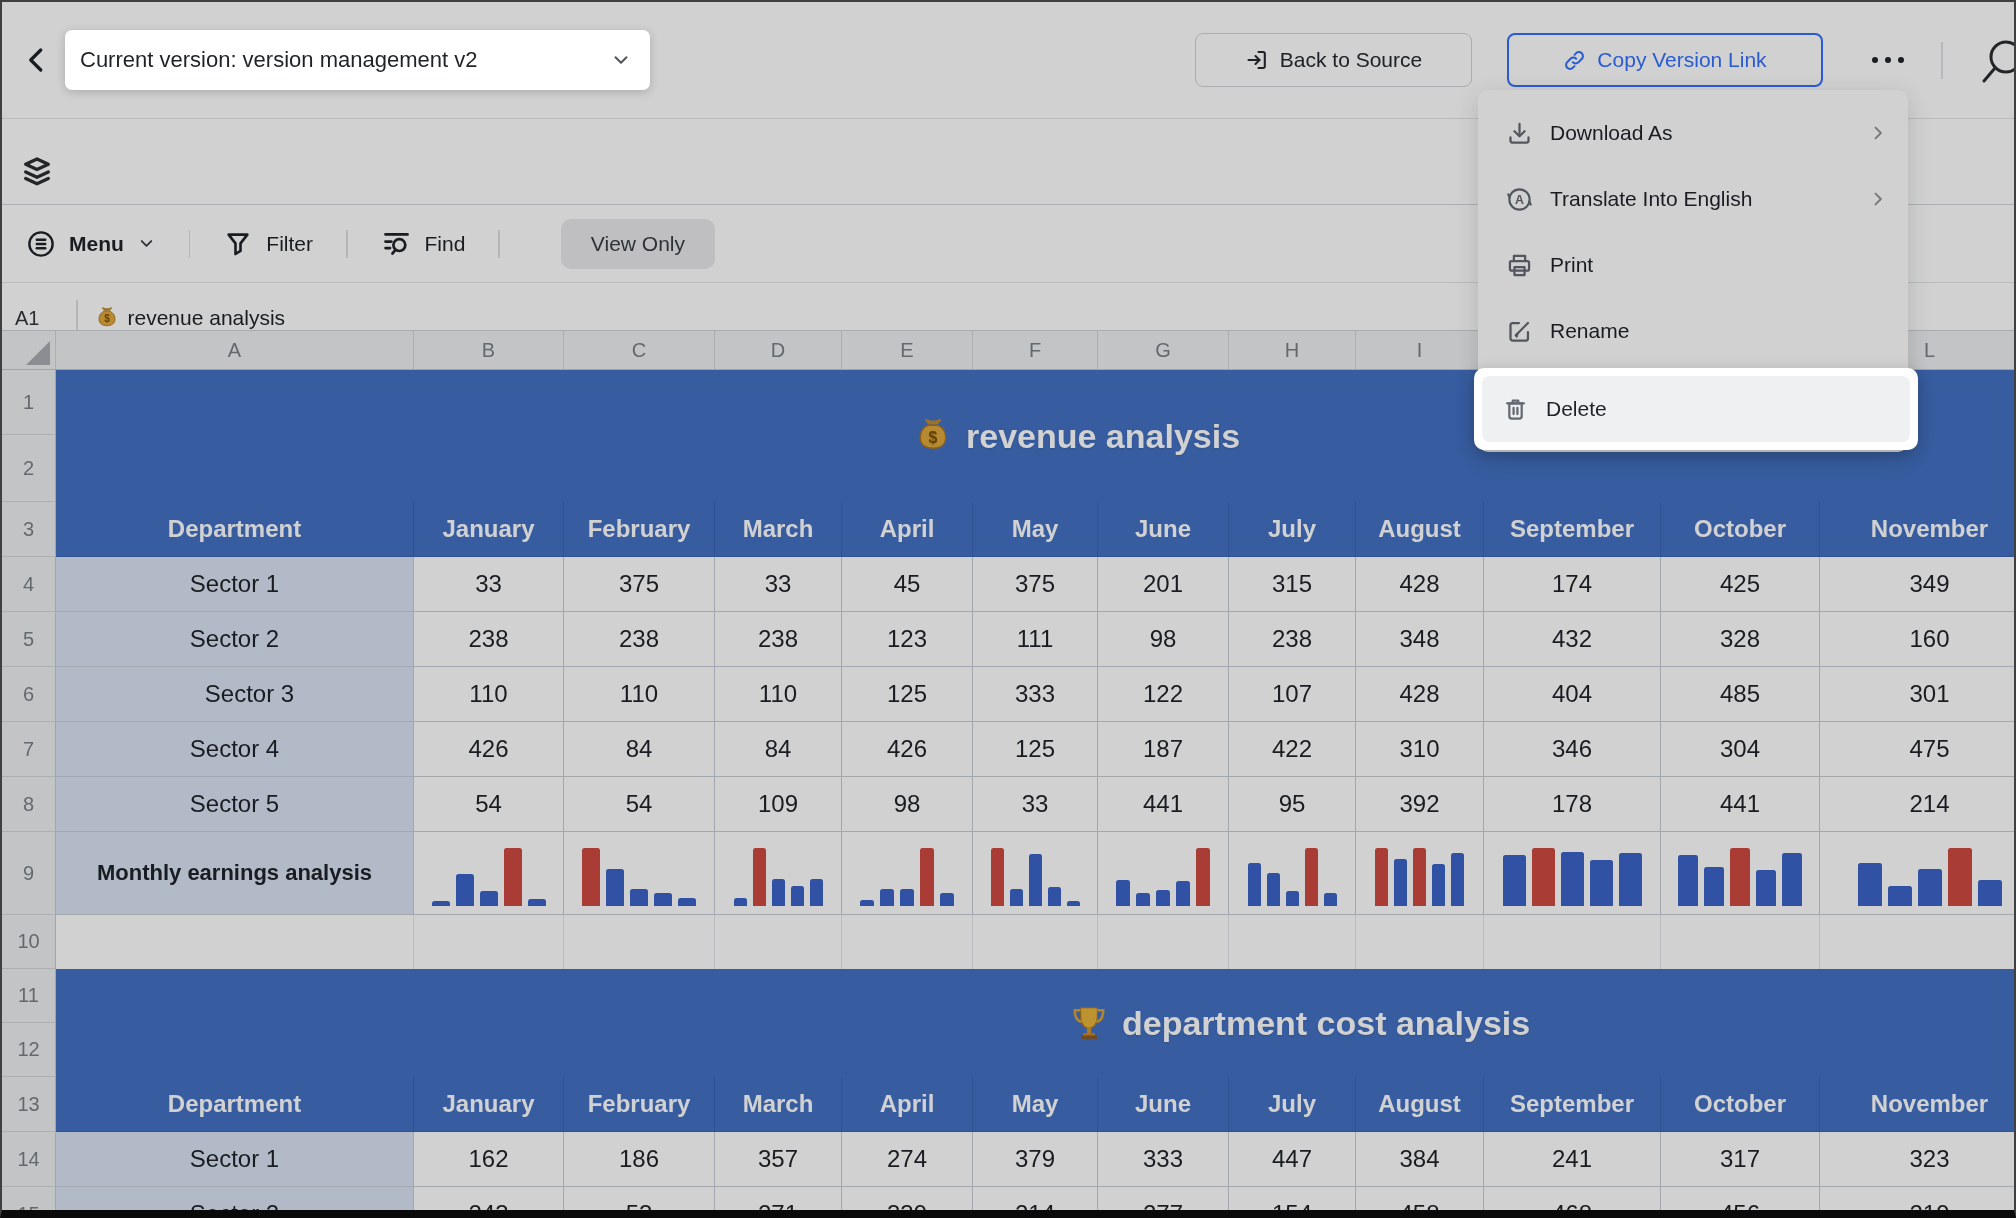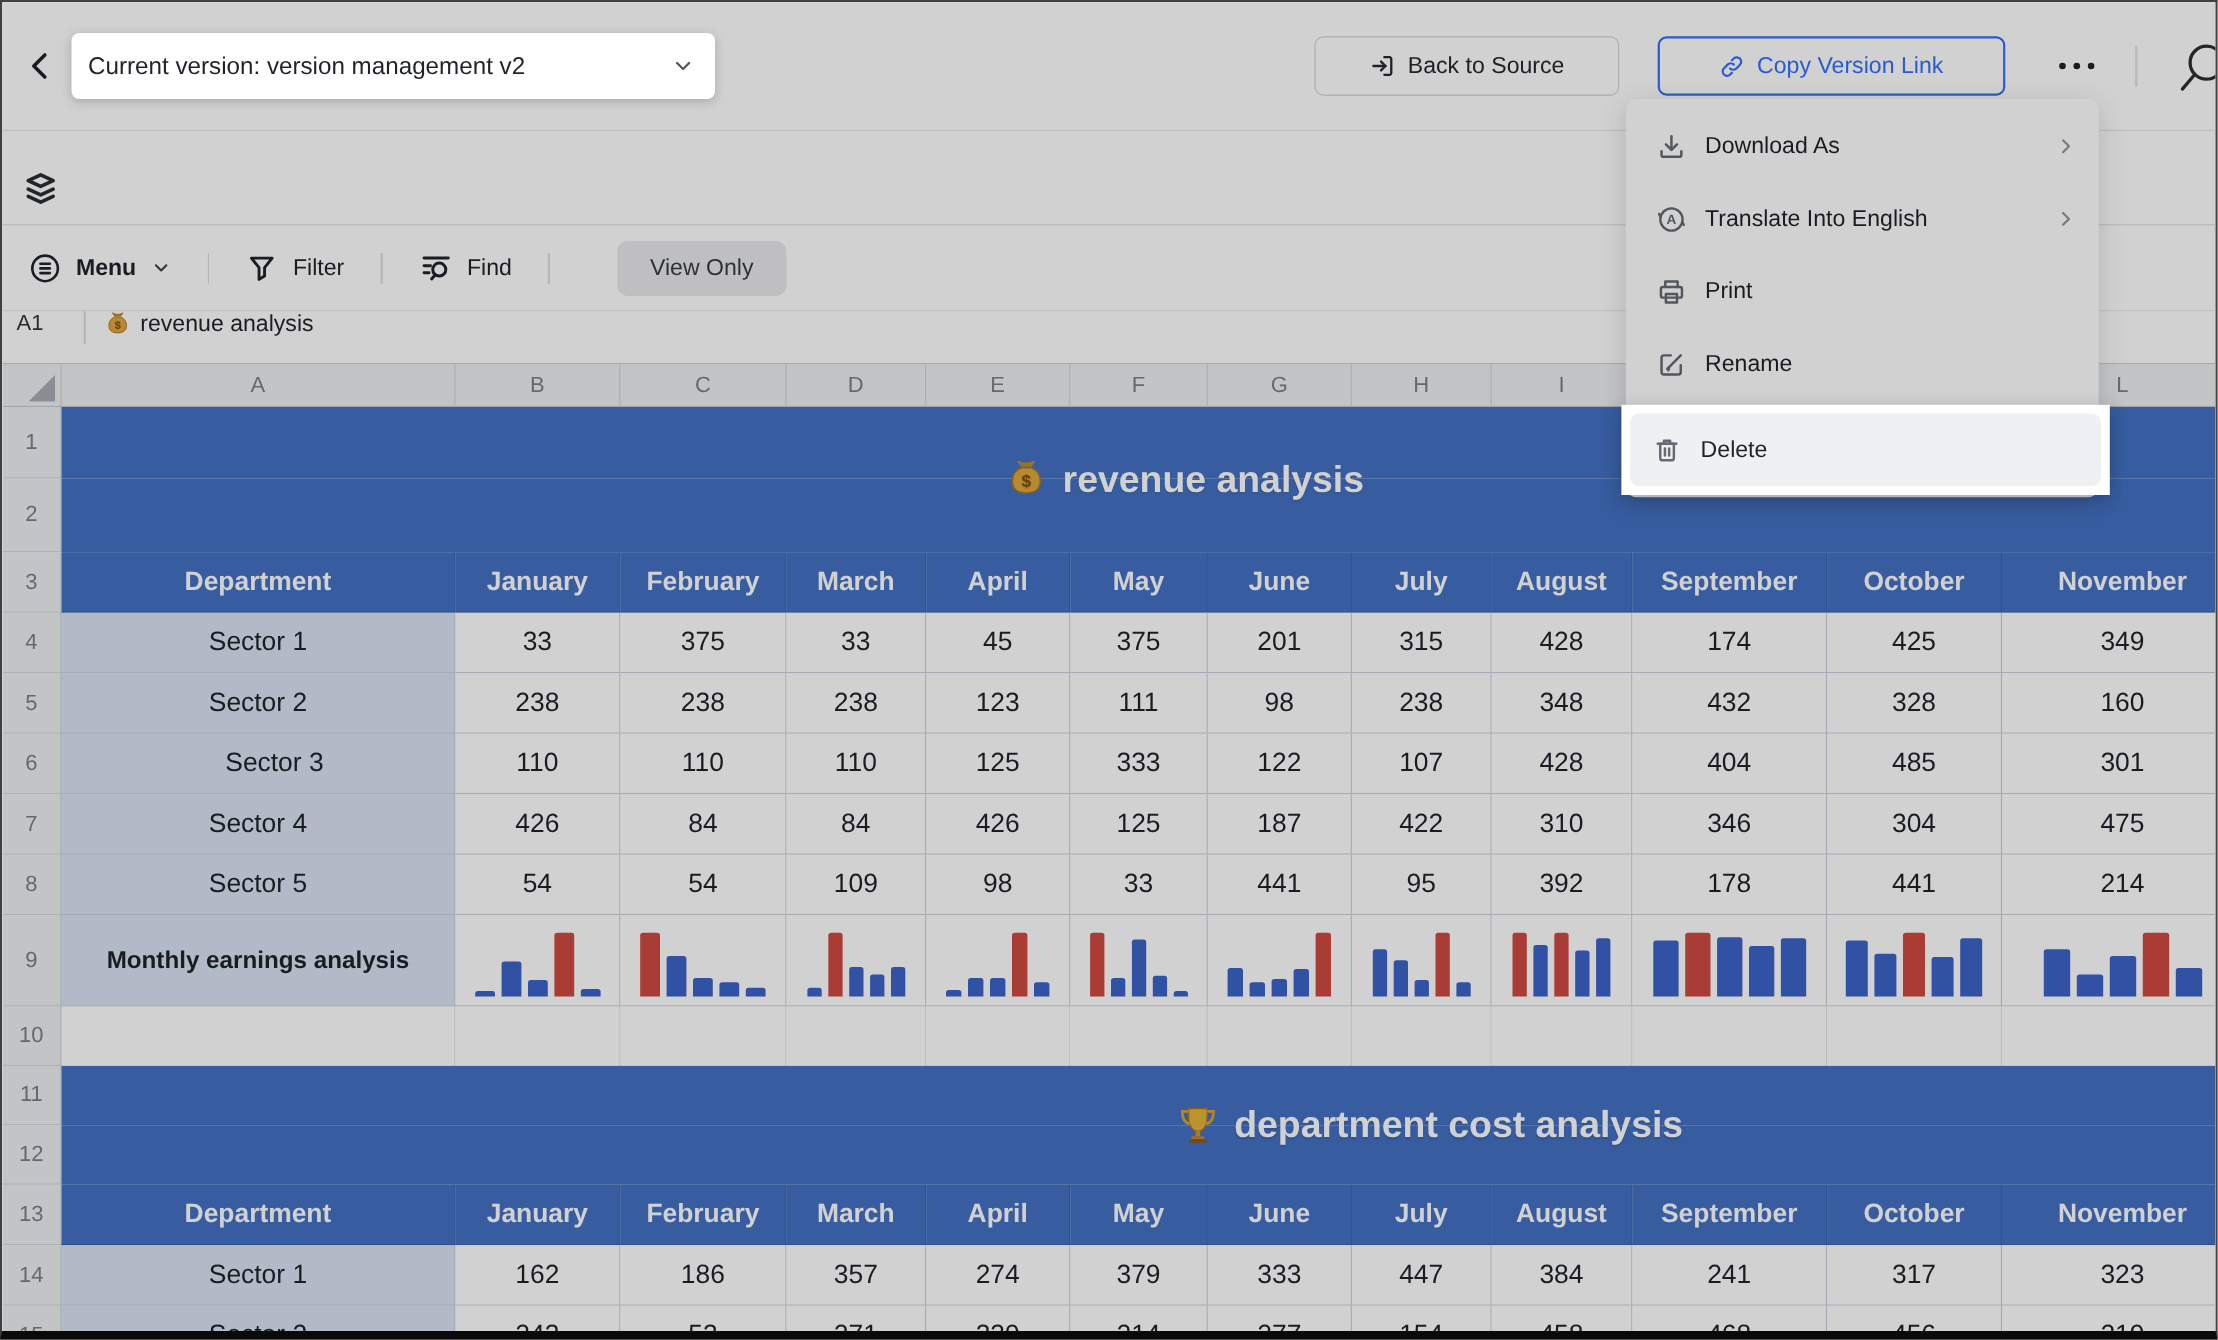--- a/index.html
+++ b/index.html
@@ -34,21 +34,21 @@
   
   .toolbar { position:absolute; left:0; top:203px; width:100%; height:78px; background:#fff; border-bottom:1px solid #e2e4e6;
              display:flex; align-items:center; padding-left:24px; font-size:21px; color:#1f2329; }
   .tool-item { display:flex; align-items:center; gap:13px; cursor:pointer; }
   .tool-sep { width:1.5px; height:28px; background:#dcdee1; margin:0 33px; }
   .menu-label { font-weight:700; }
   .view-only { background:#e9eaec; border-radius:10px; height:50px; padding:0 30px; display:flex; align-items:center;
                font-size:21px; color:#383e44; margin-left:28px; }
 
   
-  .formulabar { position:absolute; left:0; top:281px; width:100%; height:47px; background:#fff; display:flex; align-items:flex-start; }
+  .formulabar { position:absolute; left:0; top:281px; width:100%; height:47px; background:#fff; display:flex; align-items:flex-end; }
   .cellref { width:74px; padding-left:13px; font-size:20px; color:#33373c; }
   .fdiv { width:1.5px; height:30px; background:#dcdee1; }
   .fvalue { display:flex; align-items:center; gap:9px; padding-left:17px; font-size:21px; color:#1f2329; flex:1; cursor:text; }
 
   
   .grid { position:absolute; left:0; top:328px; width:100%; height:880px; background:#fff; overflow:hidden; }
   .colheader { display:flex; height:40px; background:#eef0f2; border-top:1px solid #cfd2d5; border-bottom:1px solid #c6c9cd; }
   .corner { width:54px; flex:none; position:relative; border-right:1px solid #d2d5d8; }
   .corner::after { content:""; position:absolute; right:5px; bottom:4px; width:0; height:0;
                    border-left:24px solid transparent; border-bottom:24px solid #a9aeb4; }
@@ -72,21 +72,21 @@
 
   
   .menu-popup { position:absolute; left:1476px; top:88px; width:430px; height:362px; background:#fff; border-radius:10px;
                 z-index:10; padding-top:10px; box-shadow:0 6px 24px rgba(31,35,41,.16); }
   .menu-item { height:66px; display:flex; align-items:center; gap:17px; padding:0 20px 0 28px;
                font-size:21px; color:#1f2329; cursor:pointer; }
   .mi-icon { width:27px; height:27px; color:#646a73; flex:none; display:flex; align-items:center; }
   .mi-label { flex:1; }
   .mi-chev { width:20px; height:20px; color:#8f959e; flex:none; }
 
-  .delete-spot { position:absolute; left:1472px; top:366px; width:444px; height:82px; background:#fff; border-radius:0;
+  .delete-spot { position:absolute; left:1472px; top:366px; width:444px; height:82px; background:#fff; border-radius:10px;
                  z-index:60; padding:8px; box-shadow:0 4px 16px rgba(0,0,0,.22); }
   .delete-row { height:66px; background:#eff0f2; border-radius:8px; display:flex; align-items:center; gap:17px;
                 padding:0 20px; font-size:21px; color:#1f2329; cursor:pointer; }
 
   
   .dim-overlay { position:absolute; inset:0; background:rgba(0,0,0,.18); z-index:50; pointer-events:none; }
 
   svg { display:block; }
 </style>
 </head>

